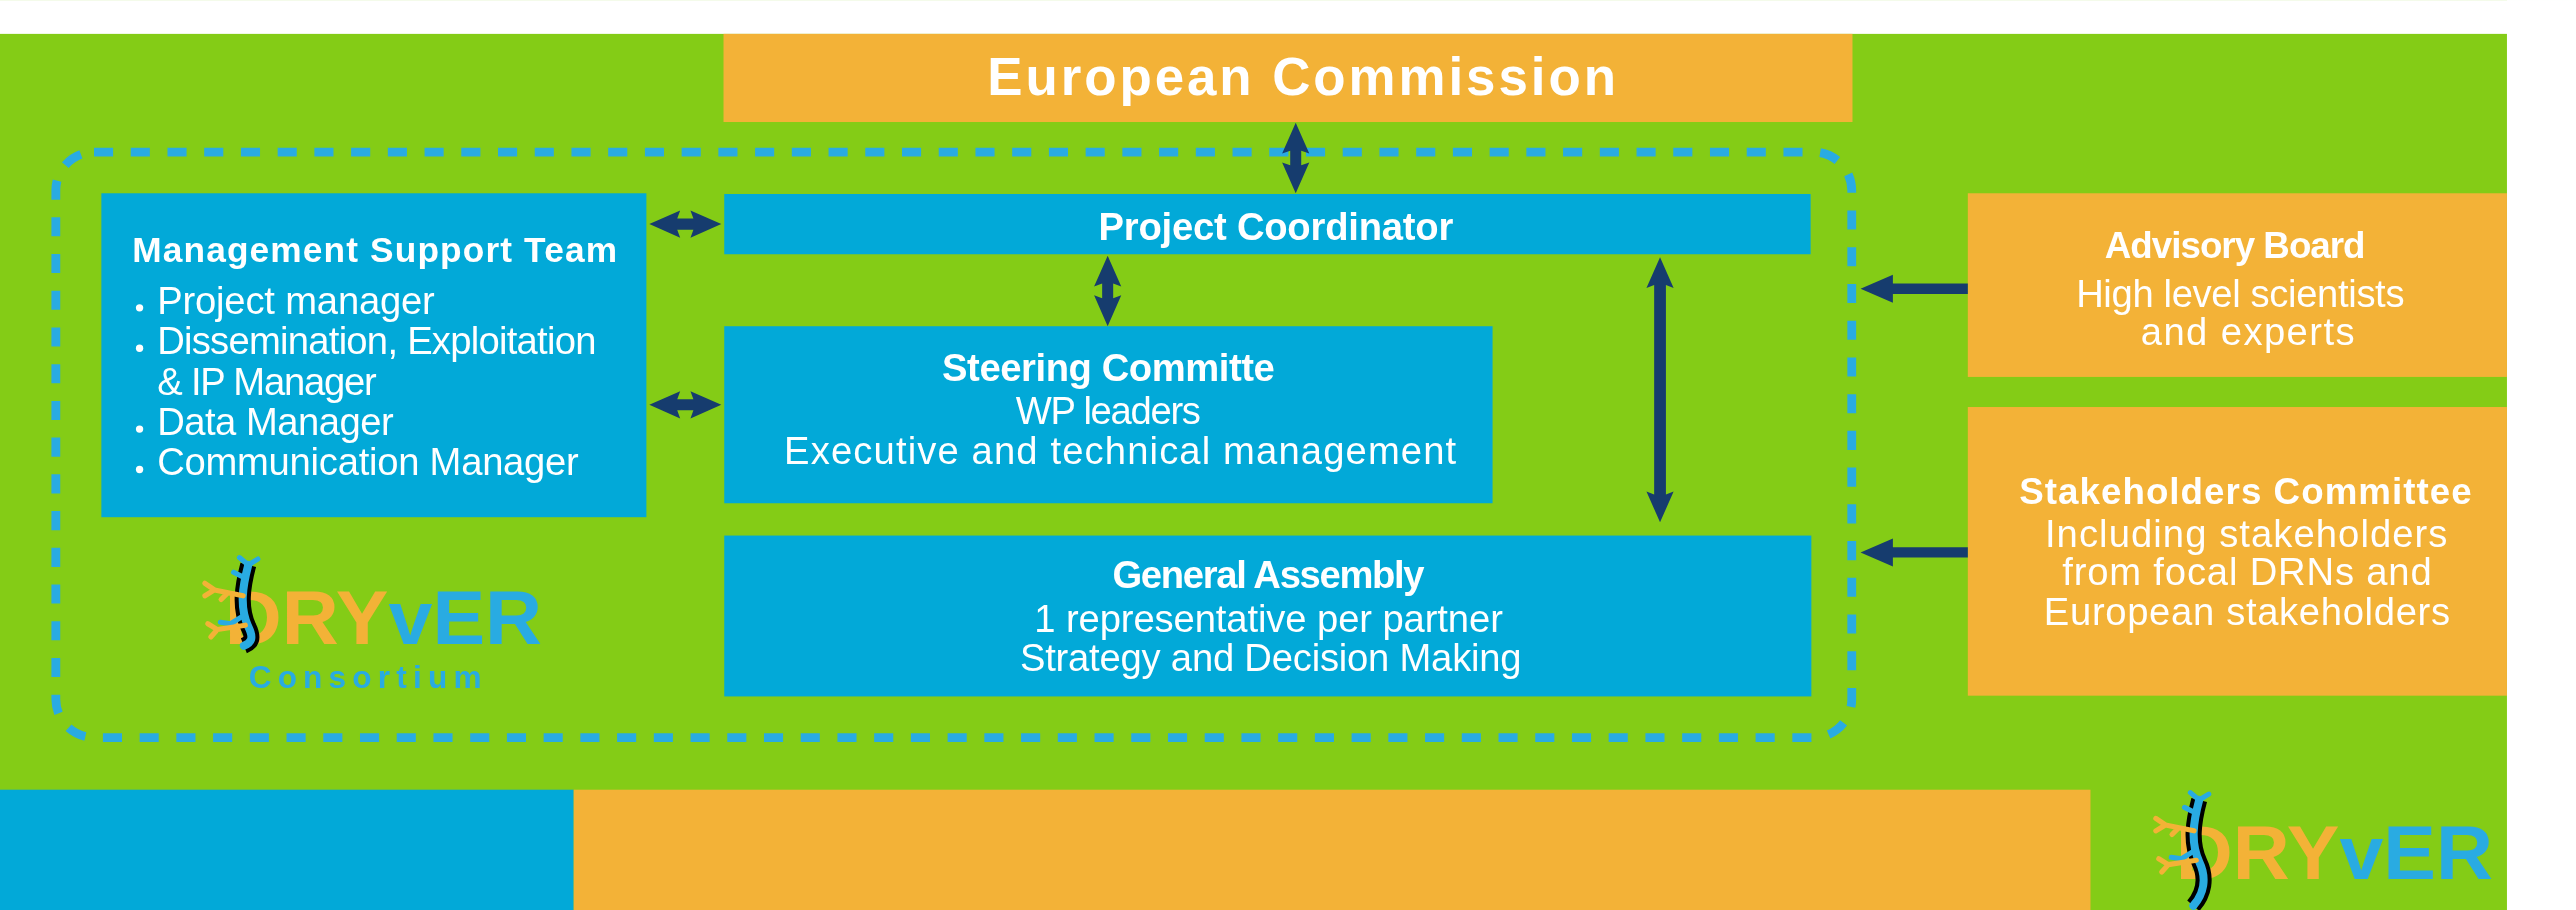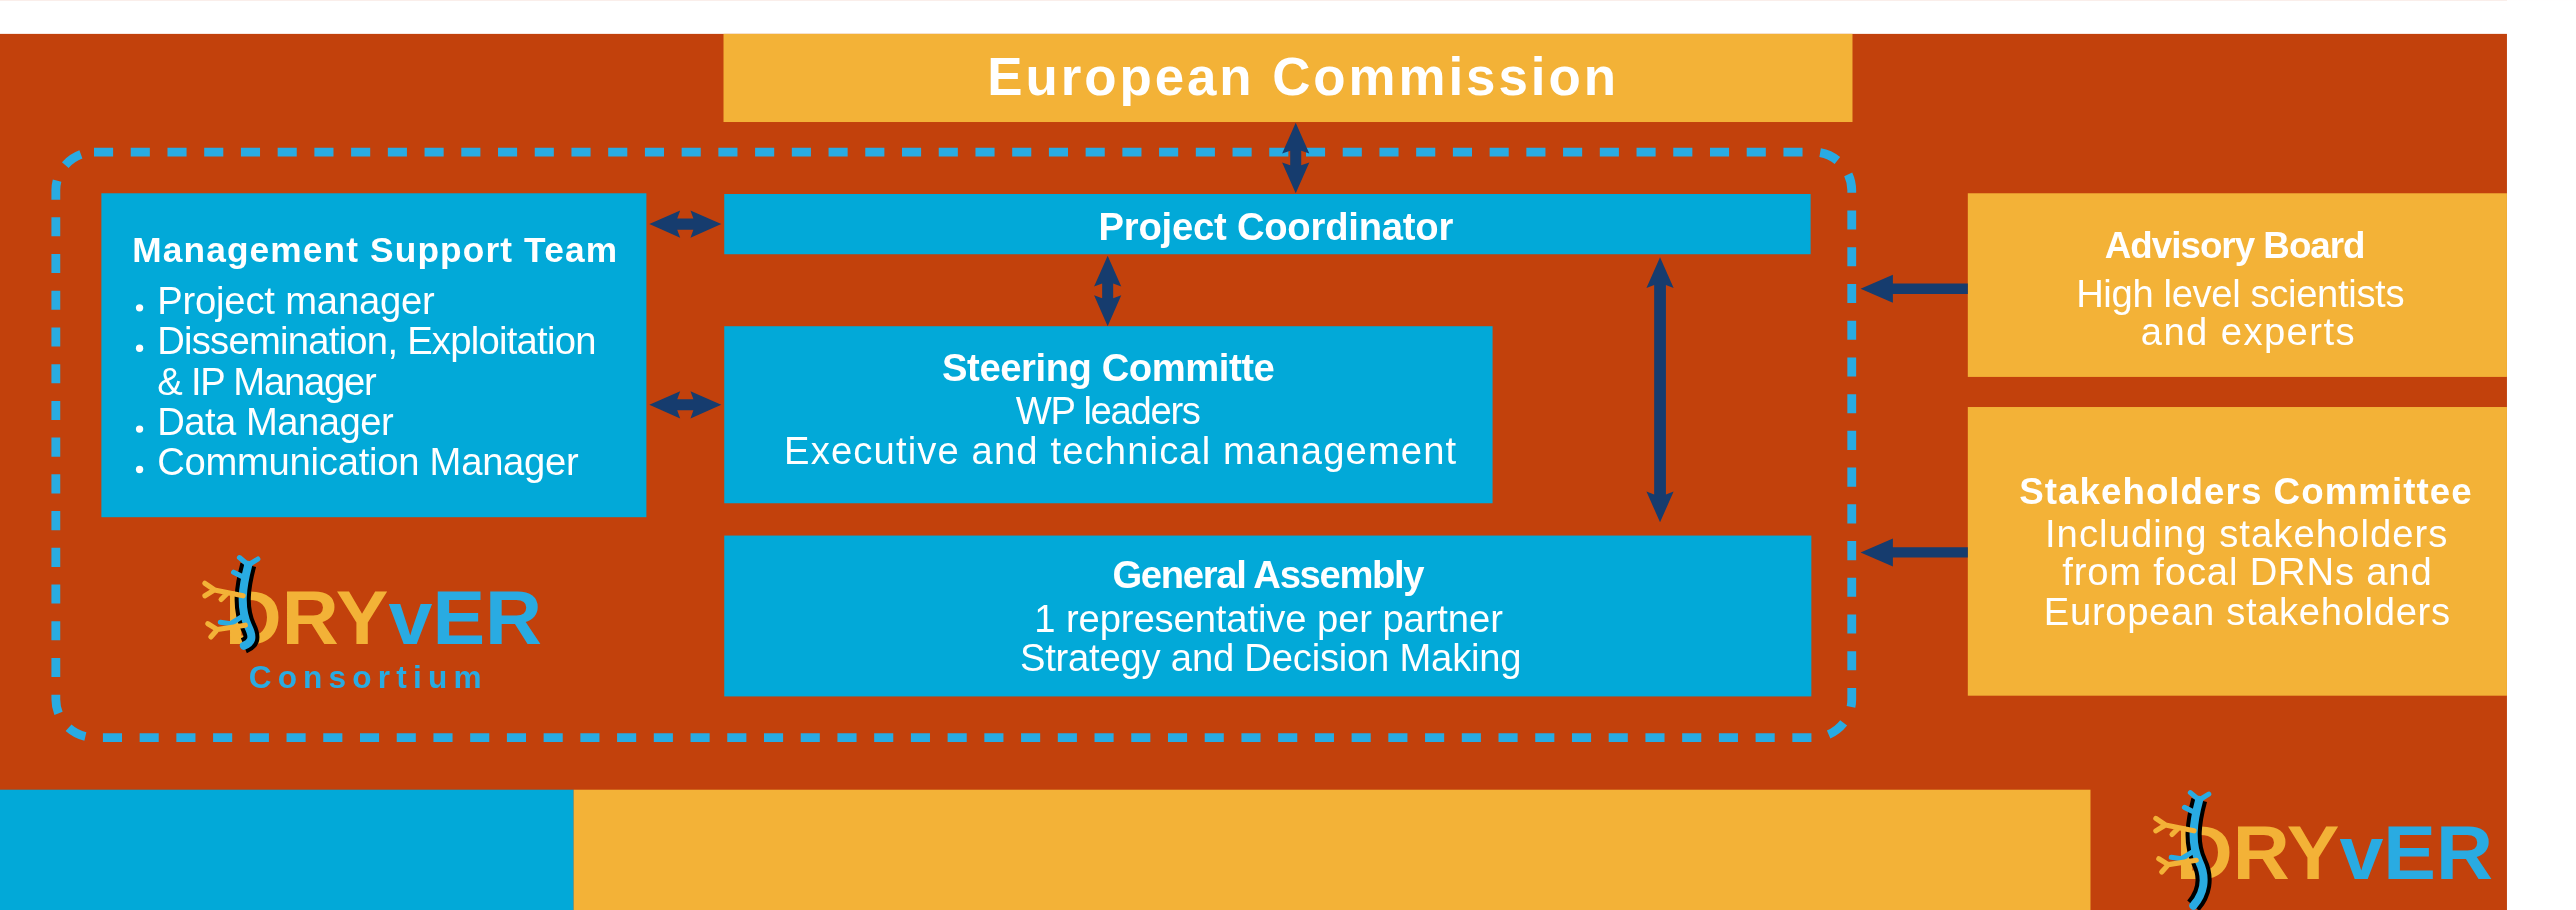--- a/index.html
+++ b/index.html
@@ -1,16 +1,16 @@
 <!DOCTYPE html>
 <html style="font-size:11.8px"><head>
 <meta charset="utf-8">
 <style>
   html,body{margin:0;padding:0;background:#000;}
-  .stage{position:relative;width:2576px;height:911px;background:#c2410c;overflow:hidden;
+  .stage{position:relative;width:2576px;height:911px;background:#84cc16;overflow:hidden;
          font-family:"Liberation Sans", sans-serif;}
 </style>
 </head>
 <body>
 <div class="stage">
 <svg width="2576" height="911" viewBox="0 0 3507 1240" xmlns="http://www.w3.org/2000/svg">
   <defs>
     <g id="logotext">
       <text x="0" y="78" font-family="Liberation Sans, sans-serif" font-weight="bold" font-size="104" textLength="432" lengthAdjust="spacingAndGlyphs"><tspan fill="#F3B237">DRY</tspan><tspan fill="#29ABE2">vER</tspan></text>
     </g>

